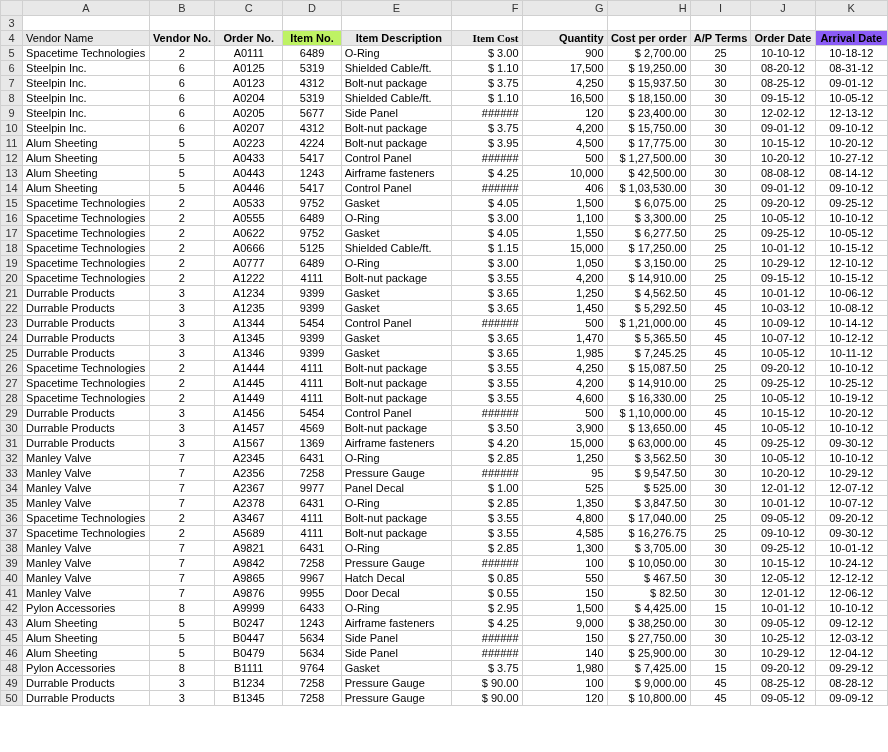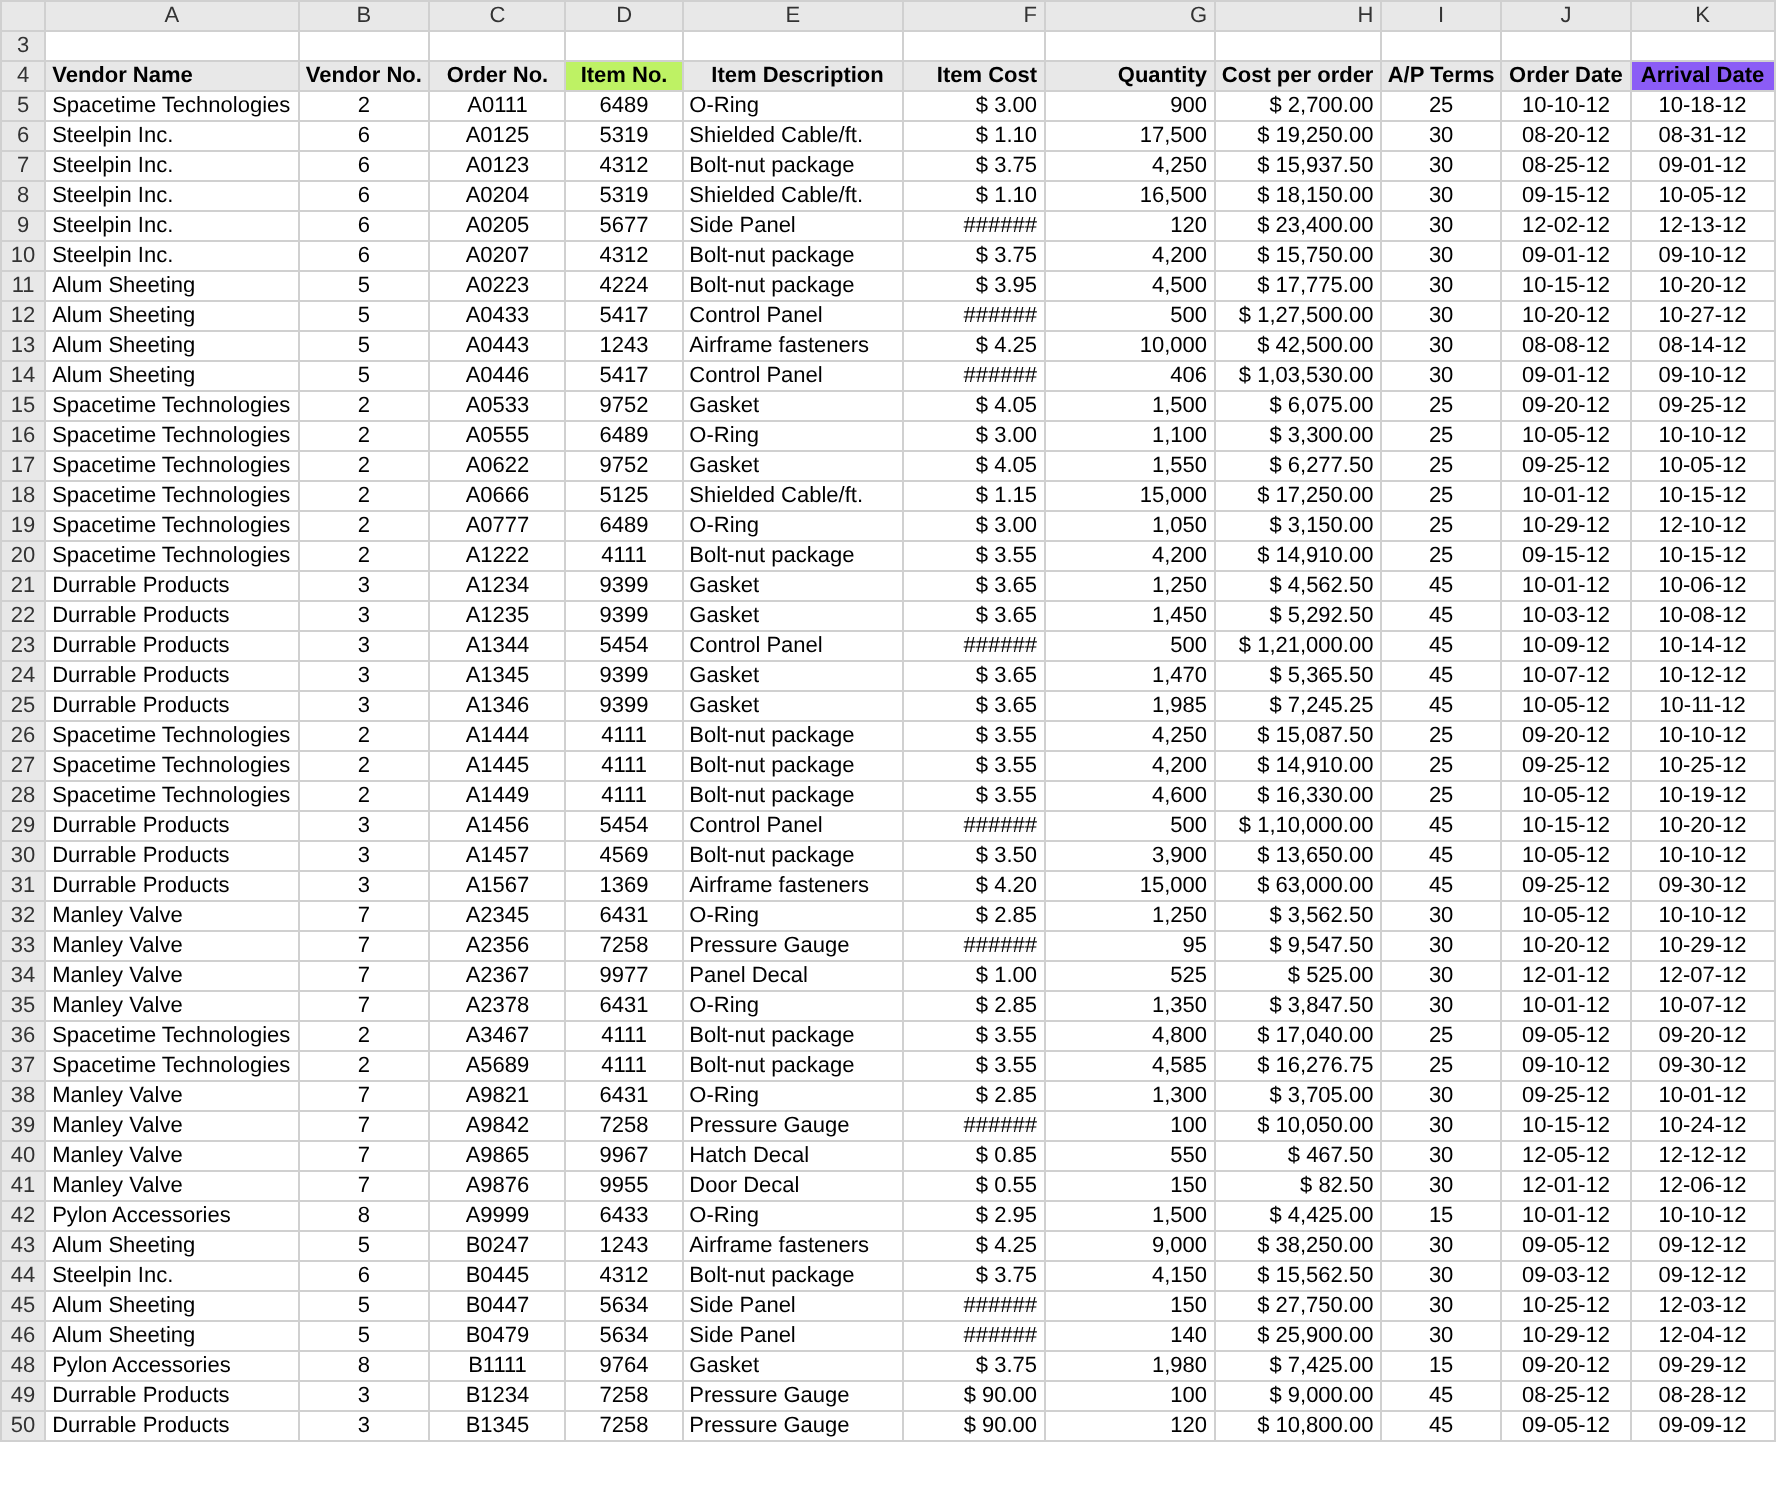--- a/index.html
+++ b/index.html
@@ -86,26 +86,26 @@
           <td class="col-e"></td>
           <td class="col-f"></td>
           <td class="col-g"></td>
           <td class="col-h"></td>
           <td class="col-i"></td>
           <td class="col-j"></td>
           <td class="col-k"></td>
         </tr>
         <tr>
           <td class="row-num">4</td>
-          <td class="col-a" style="font-weight: bold; background: rgb(232, 232, 232); margin-left: 16px;">Vendor Name</td>
+          <td class="col-a" style="font-weight: normal; background: rgb(232, 232, 232); margin-left: 16px;">Vendor Name</td>
           <td class="col-b" style="font-weight: bold; background: rgb(232, 232, 232);">Vendor No.</td>
           <td class="col-c" style="font-weight: bold; background: rgb(232, 232, 232);">Order No.</td>
           <td class="col-d" style="font-weight: bold; background: #bef264;">Item No.</td>
           <td class="col-e" style="font-weight: bold; background: rgb(232, 232, 232); padding-left: 14px;">Item Description</td>
-          <td class="col-f" style="font-weight: bold; background: rgb(232, 232, 232);">Item Cost</td>
+          <td class="col-f" style="font-weight: bold; background: rgb(232, 232, 232); font-family: Liberation Serif, serif;">Item Cost</td>
           <td class="col-g" style="font-weight: bold; background: rgb(232, 232, 232); padding-left: 36px;">Quantity</td>
           <td class="col-h" style="font-weight: bold; background: rgb(232, 232, 232);">Cost per order</td>
           <td class="col-i" style="font-weight: bold; background: rgb(232, 232, 232);">A/P Terms</td>
           <td class="col-j" style="font-weight: bold; background: rgb(232, 232, 232);">Order Date</td>
           <td class="col-k" style="font-weight: bold; background: #8b5cf6;">Arrival Date</td>
         </tr>
         <tr>
           <td class="row-num">5</td>
           <td class="col-a">Spacetime Technologies</td>
           <td class="col-b">2</td>
@@ -645,34 +645,20 @@
           <td class="col-d">1243</td>
           <td class="col-e">Airframe fasteners</td>
           <td class="col-f">$  4.25</td>
           <td class="col-g">9,000</td>
           <td class="col-h">$  38,250.00</td>
           <td class="col-i">30</td>
           <td class="col-j">09-05-12</td>
           <td class="col-k">09-12-12</td>
         </tr>
         <tr>
-          <td class="row-num">44</td>
-          <td class="col-a">Steelpin Inc.</td>
-          <td class="col-b">6</td>
-          <td class="col-c">B0445</td>
-          <td class="col-d">4312</td>
-          <td class="col-e">Bolt-nut package</td>
-          <td class="col-f">$  3.75</td>
-          <td class="col-g">4,150</td>
-          <td class="col-h">$  15,562.50</td>
-          <td class="col-i">30</td>
-          <td class="col-j">09-03-12</td>
-          <td class="col-k">09-12-12</td>
-        </tr>
-        <tr>
           <td class="row-num">45</td>
           <td class="col-a">Alum Sheeting</td>
           <td class="col-b">5</td>
           <td class="col-c">B0447</td>
           <td class="col-d">5634</td>
           <td class="col-e">Side Panel</td>
           <td class="col-f">######</td>
           <td class="col-g">150</td>
           <td class="col-h">$  27,750.00</td>
           <td class="col-i">30</td>

